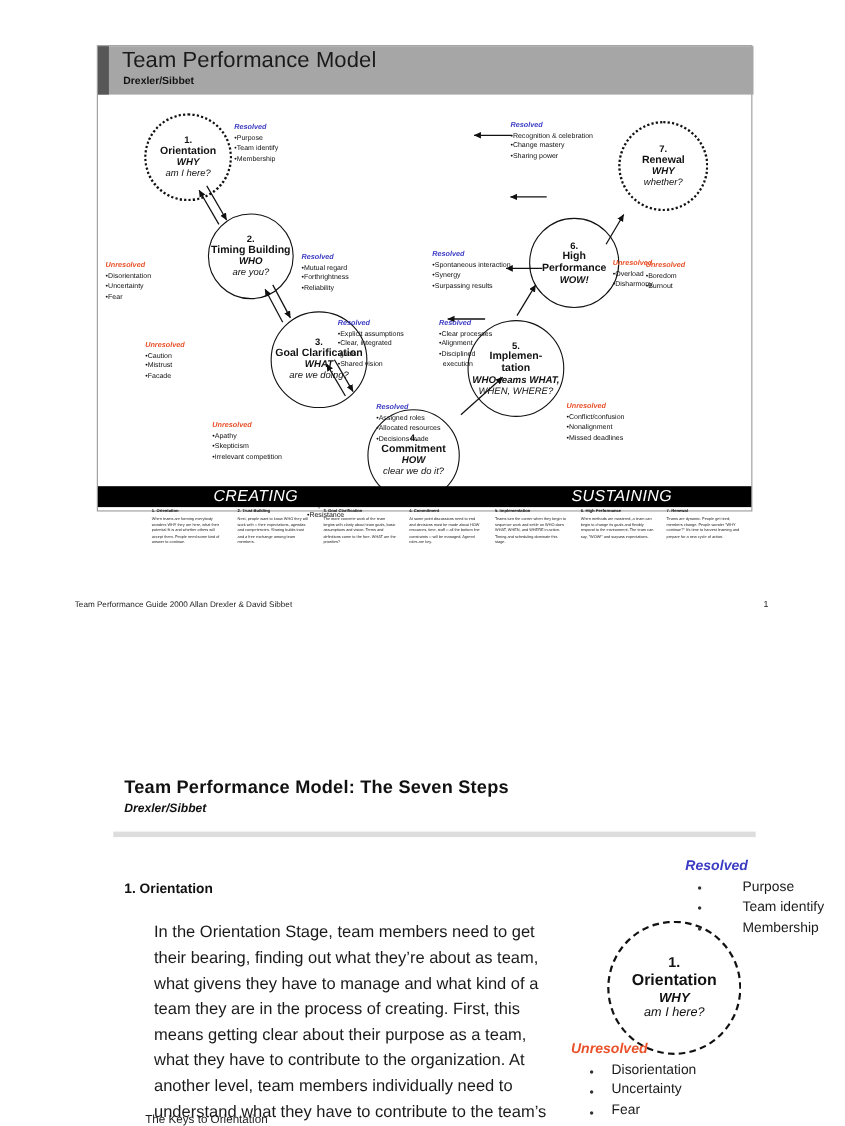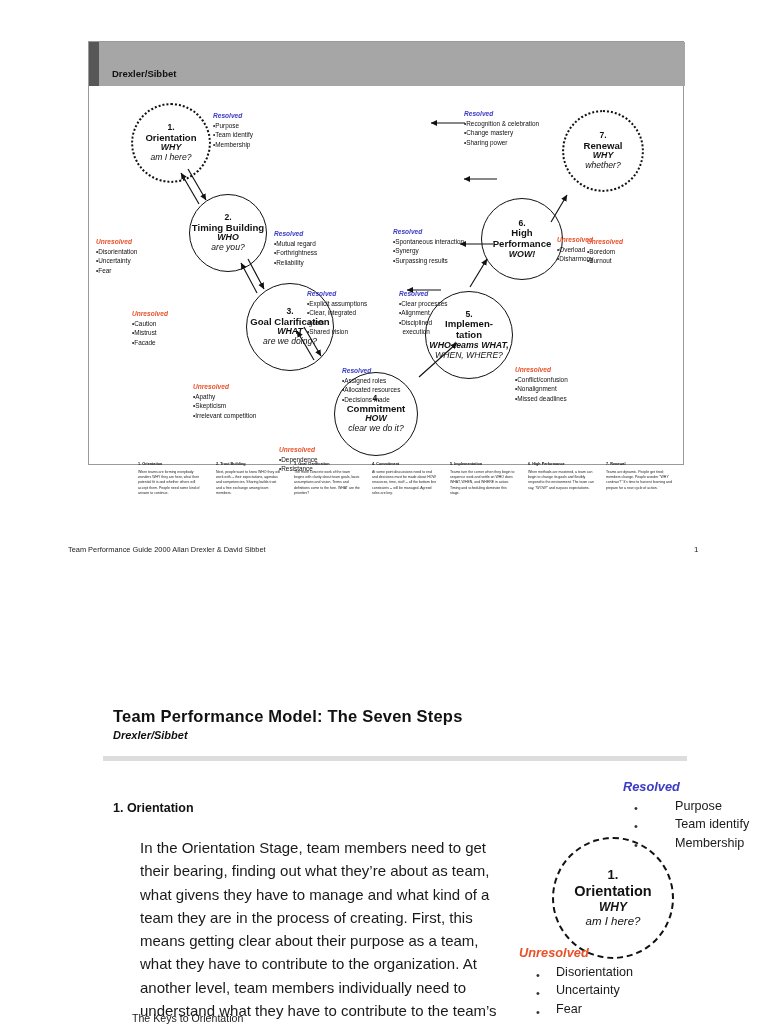--- a/index.html
+++ b/index.html
@@ -84,20 +84,21 @@
   .p2head.unres{color:#e8512a;}
   .p2bul{position:absolute;font-size:11px;line-height:1.66;color:#333;}
 </style>
 </head>
 <body>
 
 <div id="slide">
 
   <div id="slide-header">
     <div class="tab"></div>
+    <div id="slide-title">Team Performance Model</div>
     <div id="slide-sub">Drexler/Sibbet</div>
   </div>
 
   <div id="canvas">
 
     <svg id="arrows" viewBox="0 0 594 355">
       <defs>
         <marker id="ah" markerWidth="7" markerHeight="7" refX="5.4" refY="2.6" orient="auto">
           <path d="M0,0 L5.6,2.6 L0,5.2 z" fill="#111"></path>
         </marker>
@@ -265,20 +266,24 @@
       <span>•<span>Sharing power</span></span>
     </div>
 
     <div class="lbl unres" style="left:498px;top:150px;">
       <span class="hd">Unresolved</span>
       <span>•<span>Boredom</span></span><br>
       <span>•<span>Burnout</span></span>
     </div>
   </div>
 
+  <div id="band">
+    <span class="cr">CREATING</span>
+    <span class="su">SUSTAINING</span>
+  </div>
 </div>
 
 <div id="cols">
   <div class="col" style="left:50px;">
     <div class="ch">1. Orientation</div>
     <div class="cb">When teams are forming everybody wonders WHY they are here, what their potential fit is and whether others will accept them.  People need some kind of answer to continue.</div>
   </div>
   <div class="col" style="left:128px;">
     <div class="ch">2. Trust Building</div>
     <div class="cb">Next, people want to know WHO they will work with -- their expectations, agendas and competencies. Sharing builds trust and a free exchange among team members.</div>

